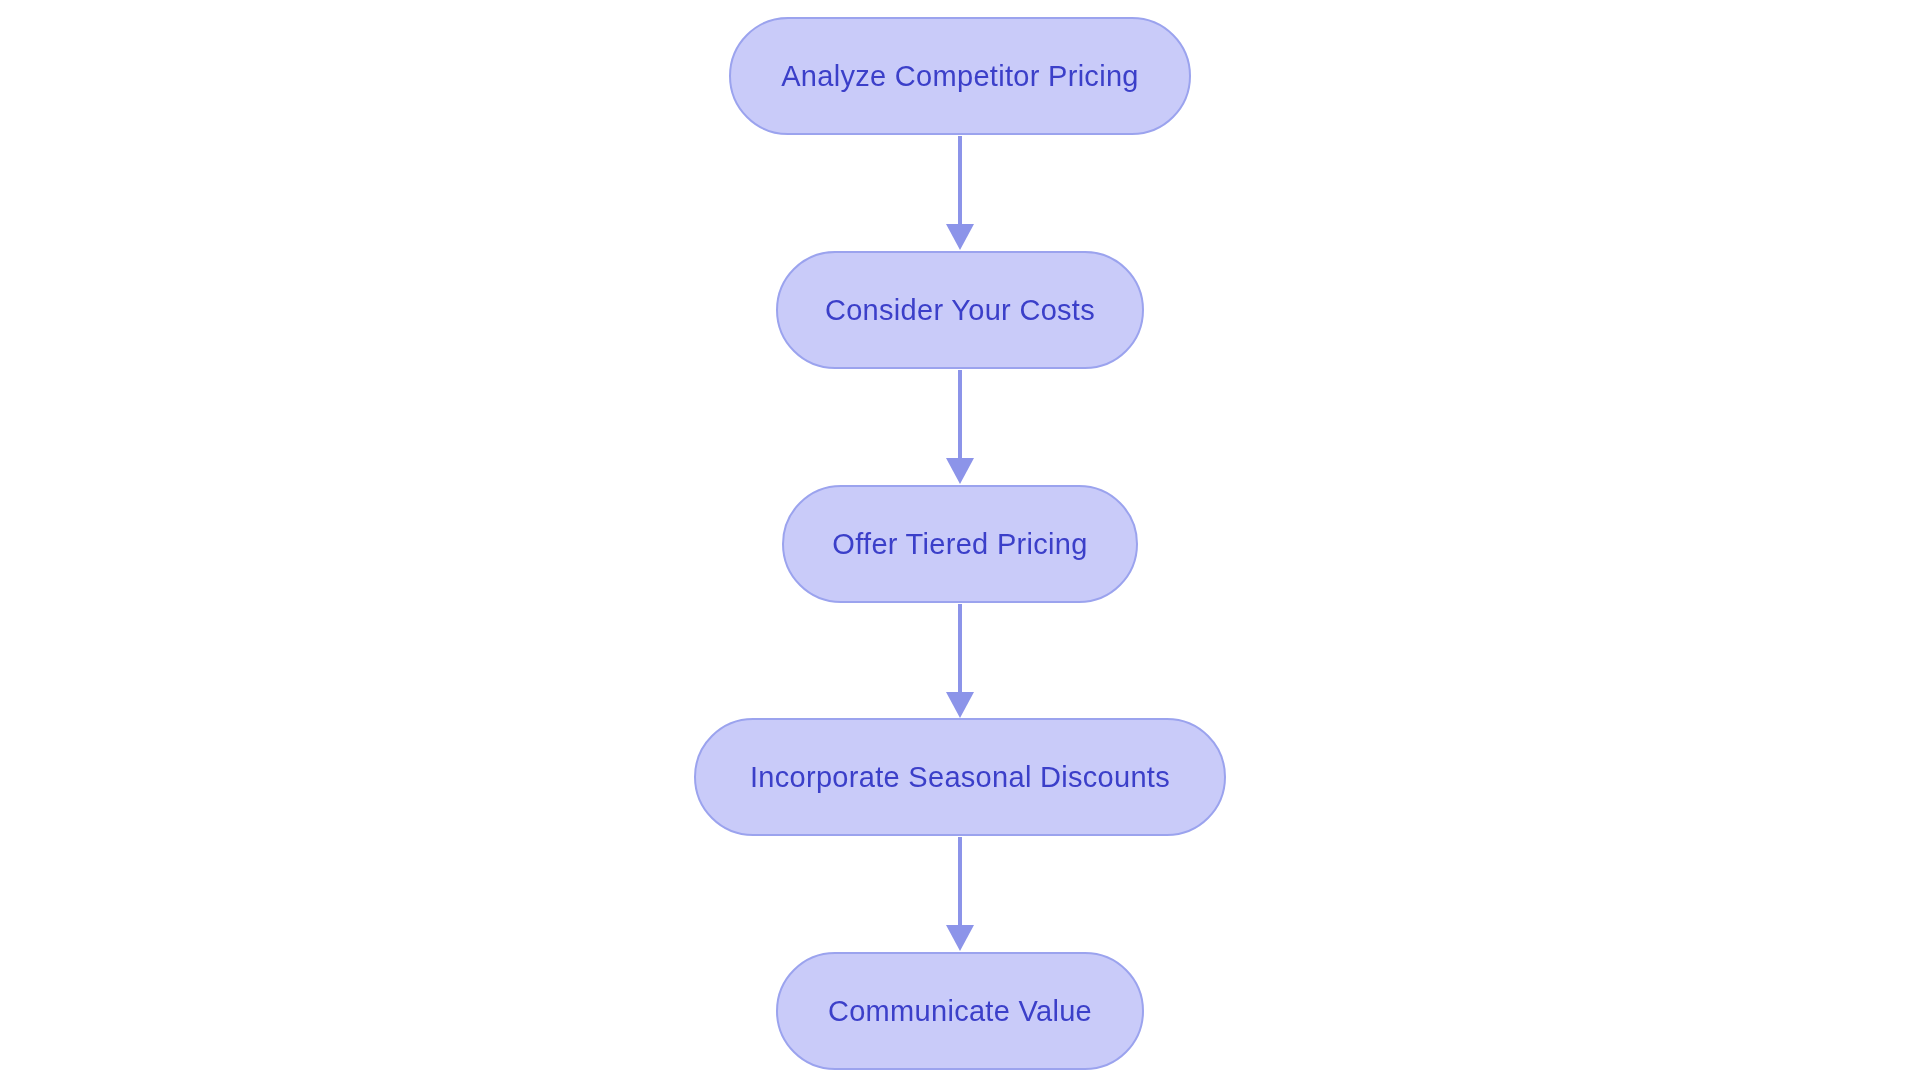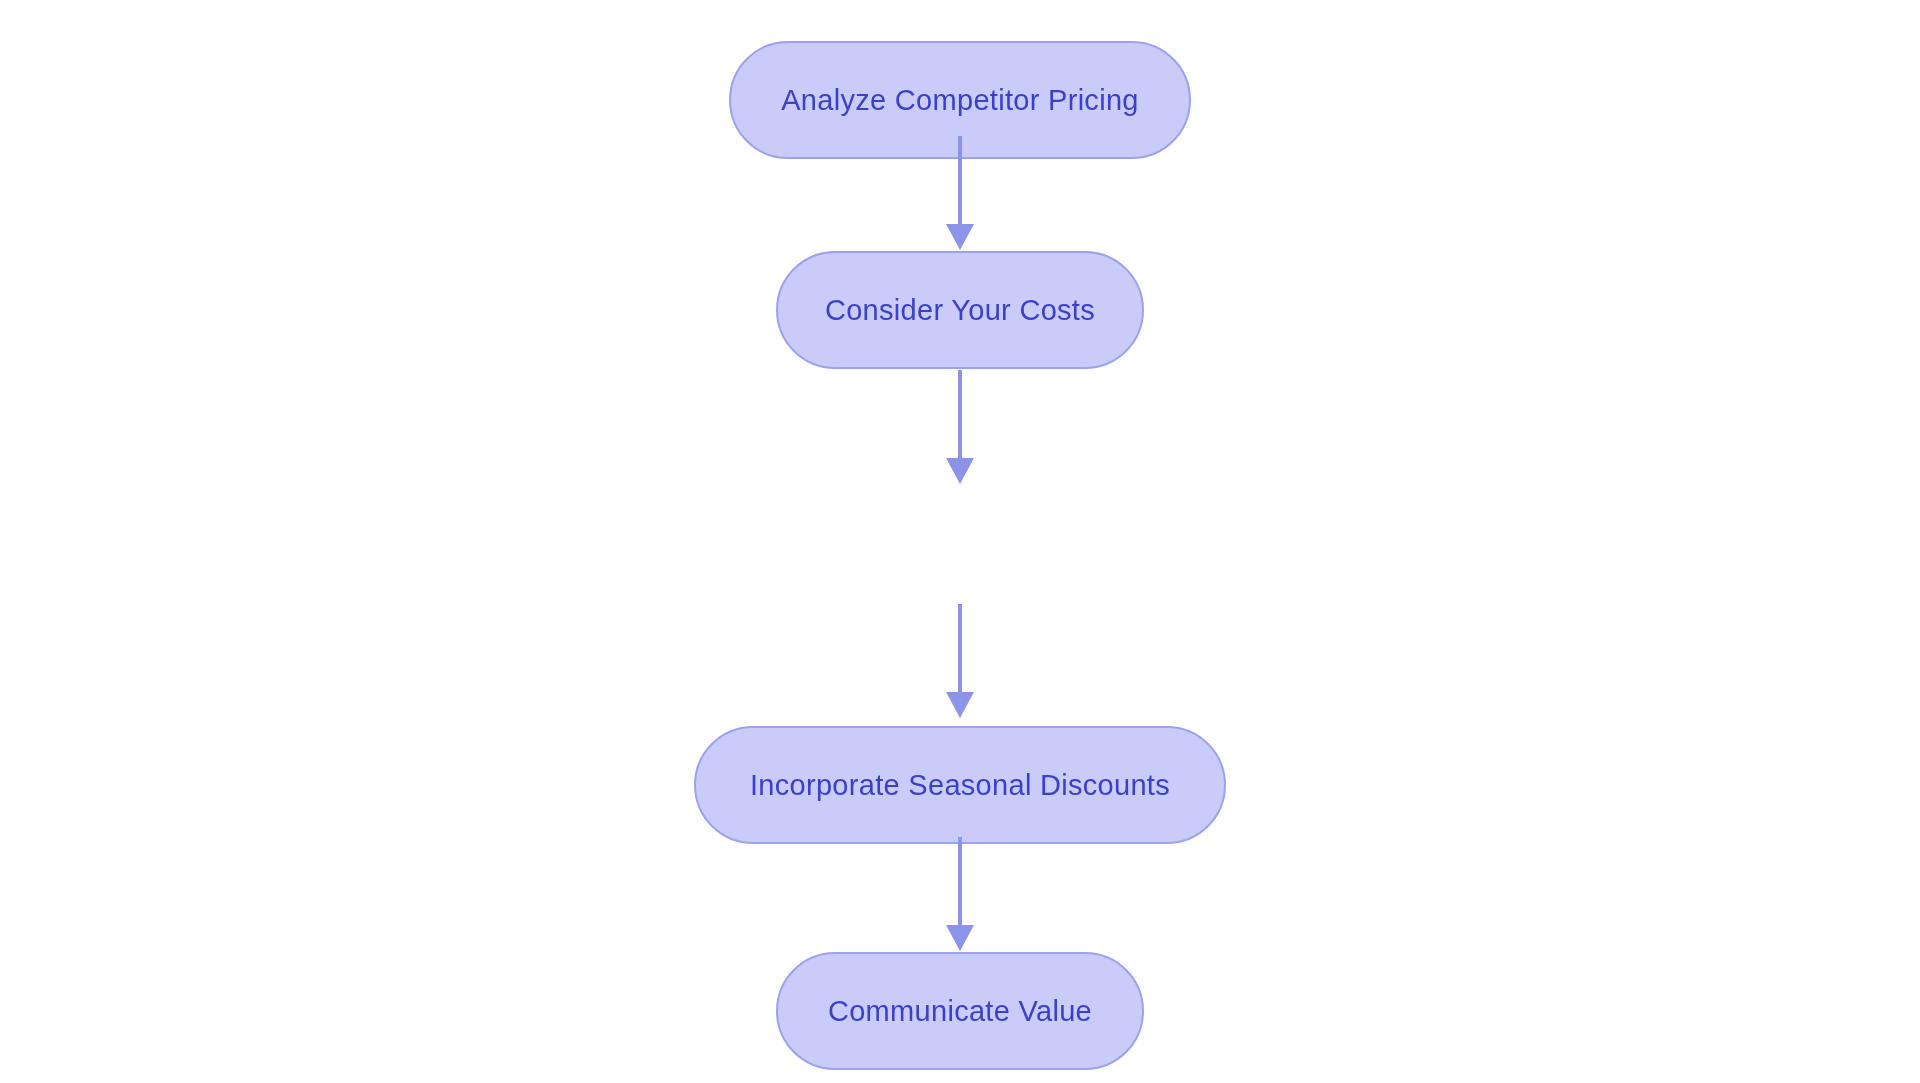--- a/index.html
+++ b/index.html
@@ -29,24 +29,24 @@
     border: 2px solid #9ba3ee;
     box-sizing: border-box;
     display: flex;
     align-items: center;
     justify-content: center;
     color: #3b3fc9;
     font-size: 29px;
     letter-spacing: 0.3px;
     white-space: nowrap;
   }
-  .node-1 { top: 17px;  width: 462px; margin-top: 24px; }
+  .node-1 { top: 17px;  width: 462px; }
   .node-2 { top: 251px; width: 368px; }
   .node-3 { top: 485px; width: 356px; }
-  .node-4 { top: 718px; width: 532px; margin-top: 8px; }
+  .node-4 { top: 718px; width: 532px; }
   .node-5 { top: 952px; width: 368px; justify-content: center; }
 
   .arrow {
     position: absolute;
     left: 50%;
     transform: translateX(-50%);
     width: 28px;
     height: 114px;
   }
   .arrow-1 { top: 136px; }
@@ -90,20 +90,23 @@
 
   <div class="node node-2">
     <span>Consider Your Costs</span>
   </div>
 
   <div class="arrow arrow-2">
     <div class="shaft"></div>
     <div class="head"></div>
   </div>
 
+  <div class="node node-3">
+    <span>Offer Tiered Pricing</span>
+  </div>
 
   <div class="arrow arrow-3">
     <div class="shaft"></div>
     <div class="head"></div>
   </div>
 
   <div class="node node-4">
     <span>Incorporate Seasonal Discounts</span>
   </div>
 

